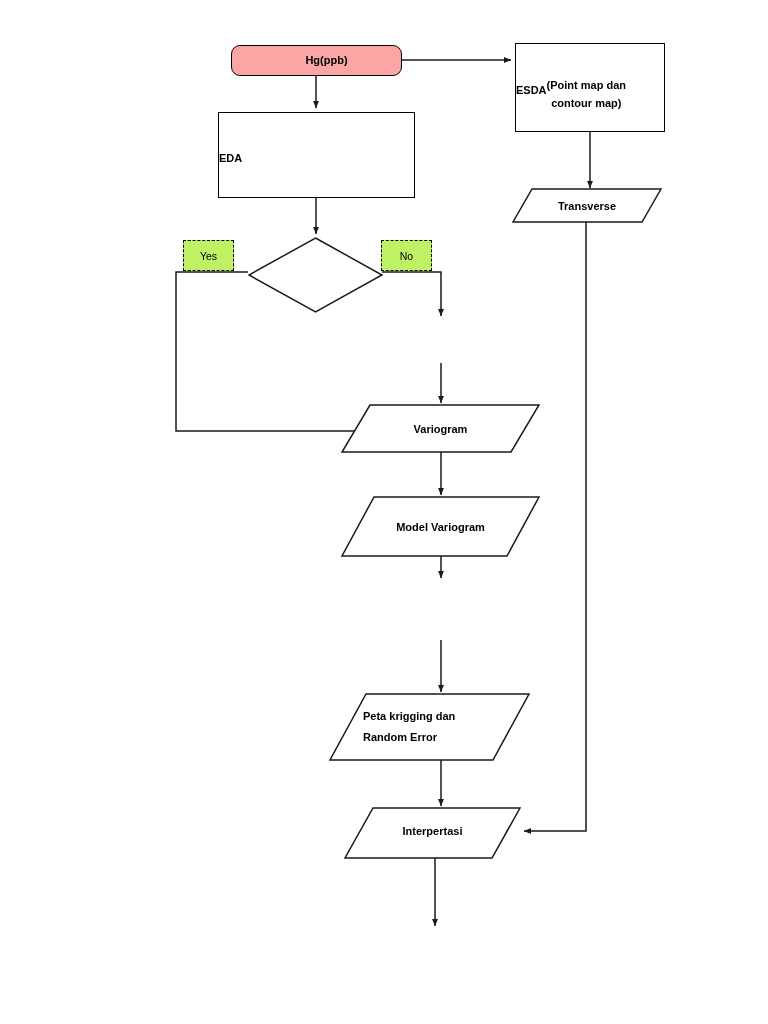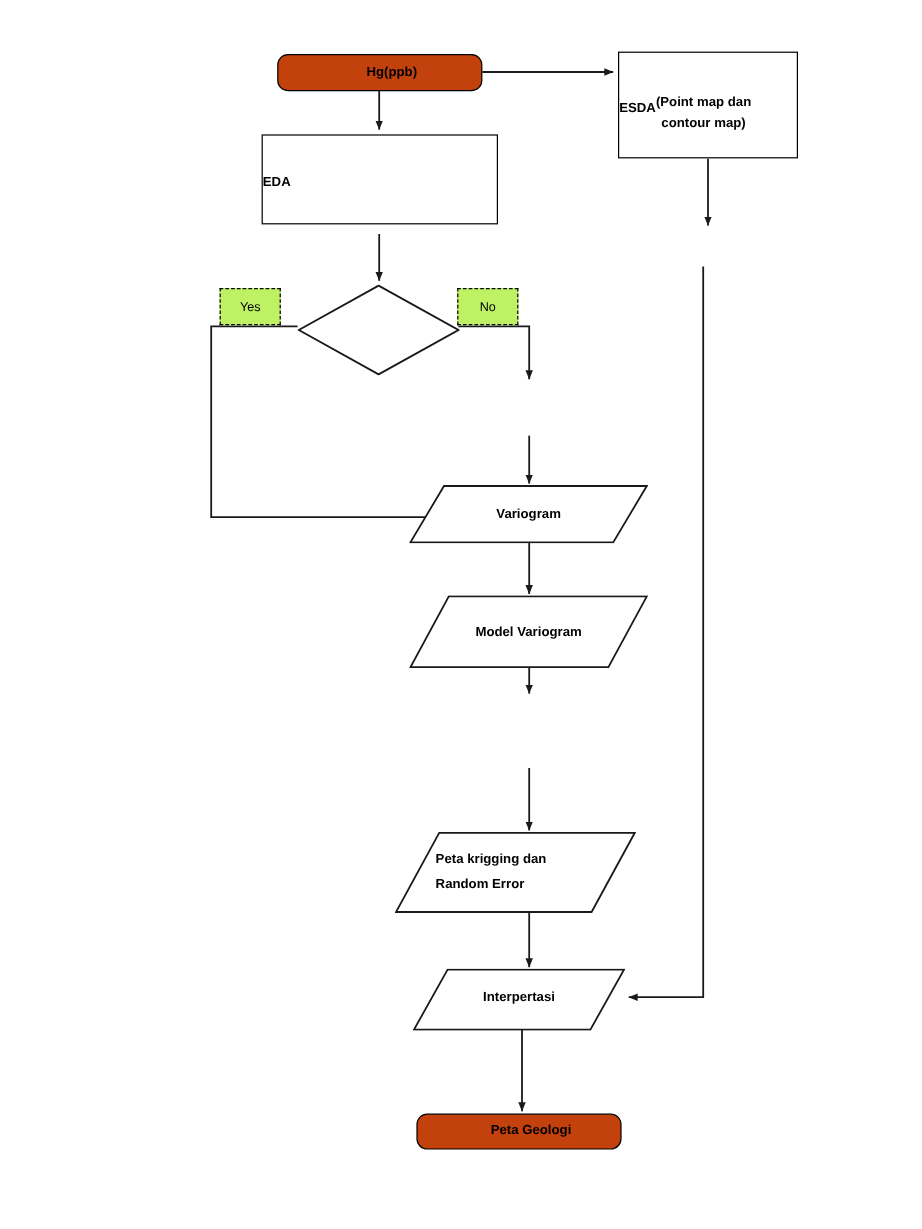--- a/index.html
+++ b/index.html
@@ -40,21 +40,21 @@
   .node .txt {
     position: relative;
     z-index: 3;
     padding: 0 6px;
     white-space: pre-line;
   }
   
   .terminator {
     border: 1.6px solid #000000;
     border-radius: 9px;
-    background: #c2410c;
+    background: #fca5a5;
     padding-left: 20px;
   }
   
   .process {
     border: 1.6px solid #000000;
     background: #ffffff;
     flex-direction: row;
     justify-content: flex-start;
   }
   .process .head {
@@ -154,30 +154,36 @@
 
     <path d="M441,760 L441,806" stroke="#1a1a1a" stroke-width="1.5" fill="none" marker-end="url(#arrow)"></path>
 
     <path d="M435,858 L435,926" stroke="#1a1a1a" stroke-width="1.5" fill="none" marker-end="url(#arrow)"></path>
   </svg>
 
   <div class="node terminator" style="left:231px; top:45px; width:171px; height:31px;">
     <span class="txt">Hg(ppb)</span>
   </div>
 
-  <div class="node process" style="left:218px; top:112px; width:197px; height:75px;gap:34px;">
+  <div class="node process" style="left:218px; top:112px; width:197px; height:86px;gap:34px;">
     <span class="head">EDA</span>
   </div>
 
   <div class="node process" style="left:515px; top:43px; width:150px; height:89px;">
     <span class="head">ESDA</span>
     <span class="body">(Point map dan
 contour map)</span>
   </div>
 
+  <div class="data-shape" style="left:512px; top:188px; width:150px; height:35px;">
+    <svg width="150" height="35" viewBox="0 0 150 35" xmlns="http://www.w3.org/2000/svg">
+      <polygon points="20,1 149,1 130,34 1,34" fill="#ffffff" stroke="#1a1a1a" stroke-width="1.5"></polygon>
+    </svg>
+    <span class="txt">Transverse</span>
+  </div>
 
   <div class="decision" style="left:248px; top:237px; width:135px; height:76px;">
     <svg width="135" height="76" viewBox="0 0 135 76" xmlns="http://www.w3.org/2000/svg">
       <polygon points="67.5,1 134,38 67.5,75 1,38" fill="#ffffff" stroke="#1a1a1a" stroke-width="1.5"></polygon>
     </svg>
   </div>
 
   <div class="edge-label" style="left:183px; top:240px; width:51px; height:31px;">
     <span>Yes</span>
   </div>
@@ -209,17 +215,14 @@
 Random Error</span>
   </div>
 
   <div class="data-shape" style="left:344px; top:807px; width:177px; height:48px;">
     <svg width="177" height="52" viewBox="0 0 177 52" xmlns="http://www.w3.org/2000/svg">
       <polygon points="29,1 176,1 148,51 1,51" fill="#ffffff" stroke="#1a1a1a" stroke-width="1.5"></polygon>
     </svg>
     <span class="txt">Interpertasi</span>
   </div>
 
-  <div class="node terminator" style="left:347px; top:928px; width:171px; height:30px;">
-    <span class="txt">Peta Geologi</span>
-  </div>
 
 </div>
 
 </body></html>

